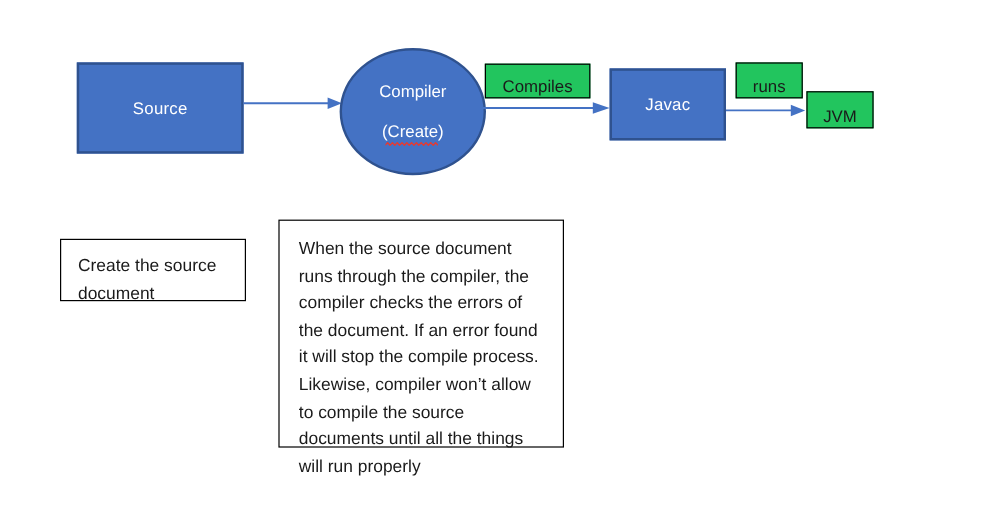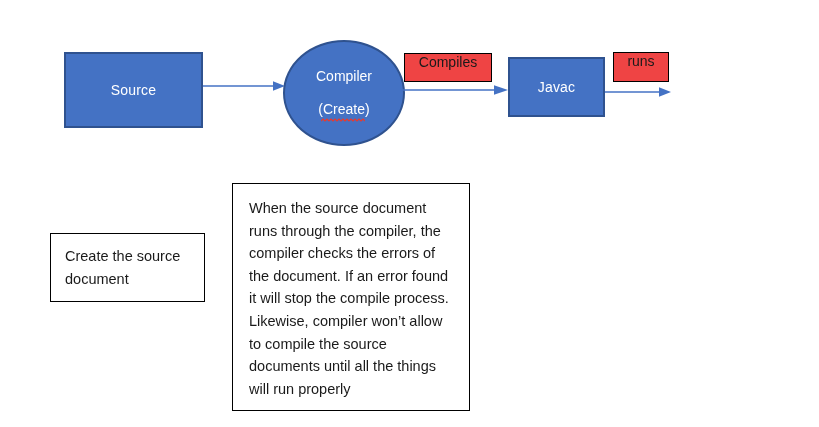--- a/index.html
+++ b/index.html
@@ -66,25 +66,25 @@
     right: 3px;
     bottom: -4px;
     height: 4px;
     overflow: hidden;
   }
   .squiggle svg { display: block; }
 
   
   .white-box {
     position: absolute;
-    background: #ef4444;
+    background: #22c55e;
     border: 1.3px solid #000000;
     box-sizing: border-box;
     display: flex;
-    align-items: flex-start;
+    align-items: flex-end;
     justify-content: center;
   }
   .white-box .box-label {
     color: #1a1a1a;
     font-size: 14px;
     line-height: 1.2;
     text-align: center;
   }
 
   
@@ -156,23 +156,26 @@
     <svg width="72" height="16" viewBox="0 0 72 16">
       <line x1="0" y1="8" x2="55" y2="8" stroke="#4472C4" stroke-width="1.6"></line>
       <polygon points="54,3.2 66,8 54,12.8" fill="#4472C4"></polygon>
     </svg>
   </div>
 
   <div class="white-box" style="left:613px; top:52px; width:56px; height:30px;">
     <span class="box-label">runs</span>
   </div>
 
+  <div class="white-box" style="left:672px; top:76px; width:56px; height:31px;">
+    <span class="box-label">JVM</span>
+  </div>
 
-  <div class="text-box" style="left:50px; top:199px; width:155px; height:69px; padding:11px 10px 10px 14px;margin-top:34px;">
+  <div class="text-box" style="left:50px; top:199px; width:155px; height:52px; padding:11px 10px 10px 14px;">
     <div class="para">Create the source document</div>
   </div>
 
-  <div class="text-box" style="left:232px; top:183px; width:238px; height:228px;">
+  <div class="text-box" style="left:232px; top:183px; width:238px; height:190px;">
     <div class="para">When the source document runs through the compiler, the compiler checks the errors of the document. If an error found it will stop the compile process. Likewise, compiler won’t allow to compile the source documents until all the things will run properly</div>
   </div>
 
 
 </div>
 
 </body></html>

